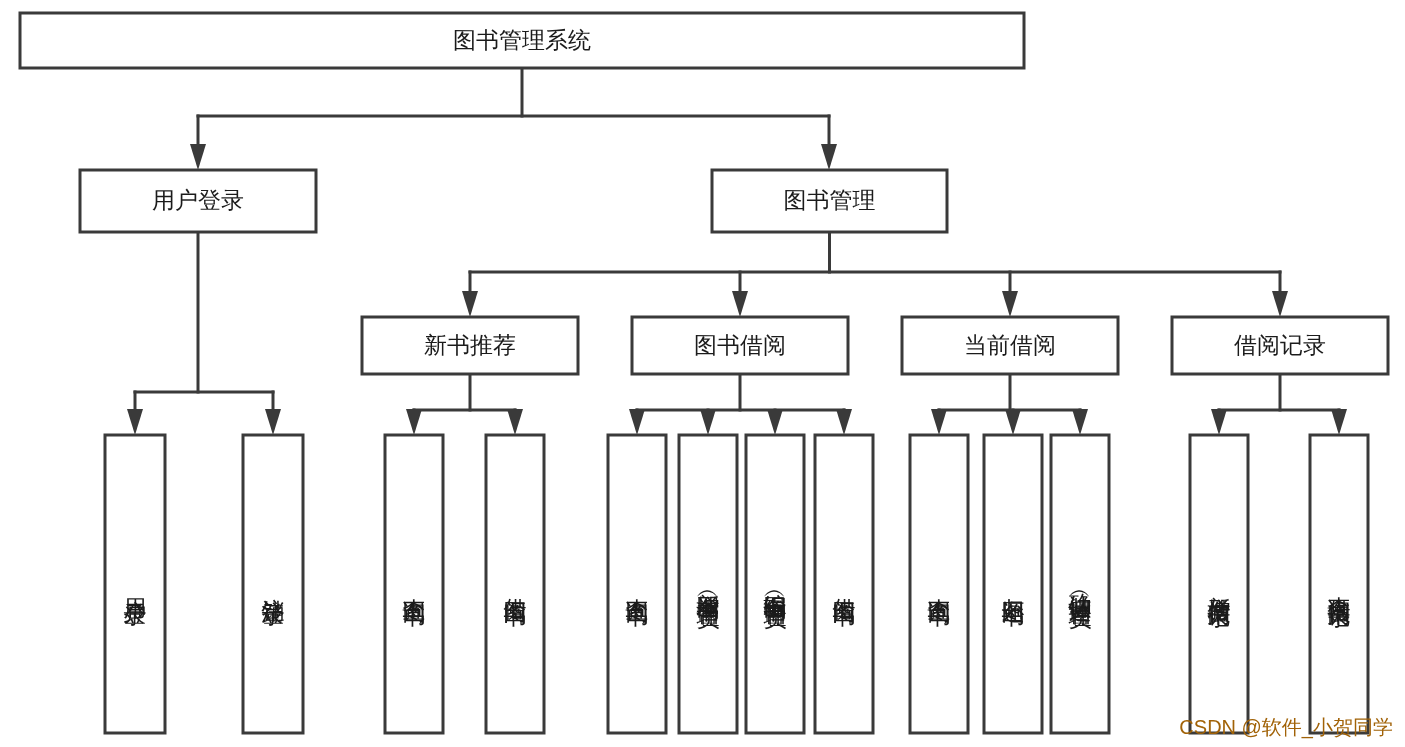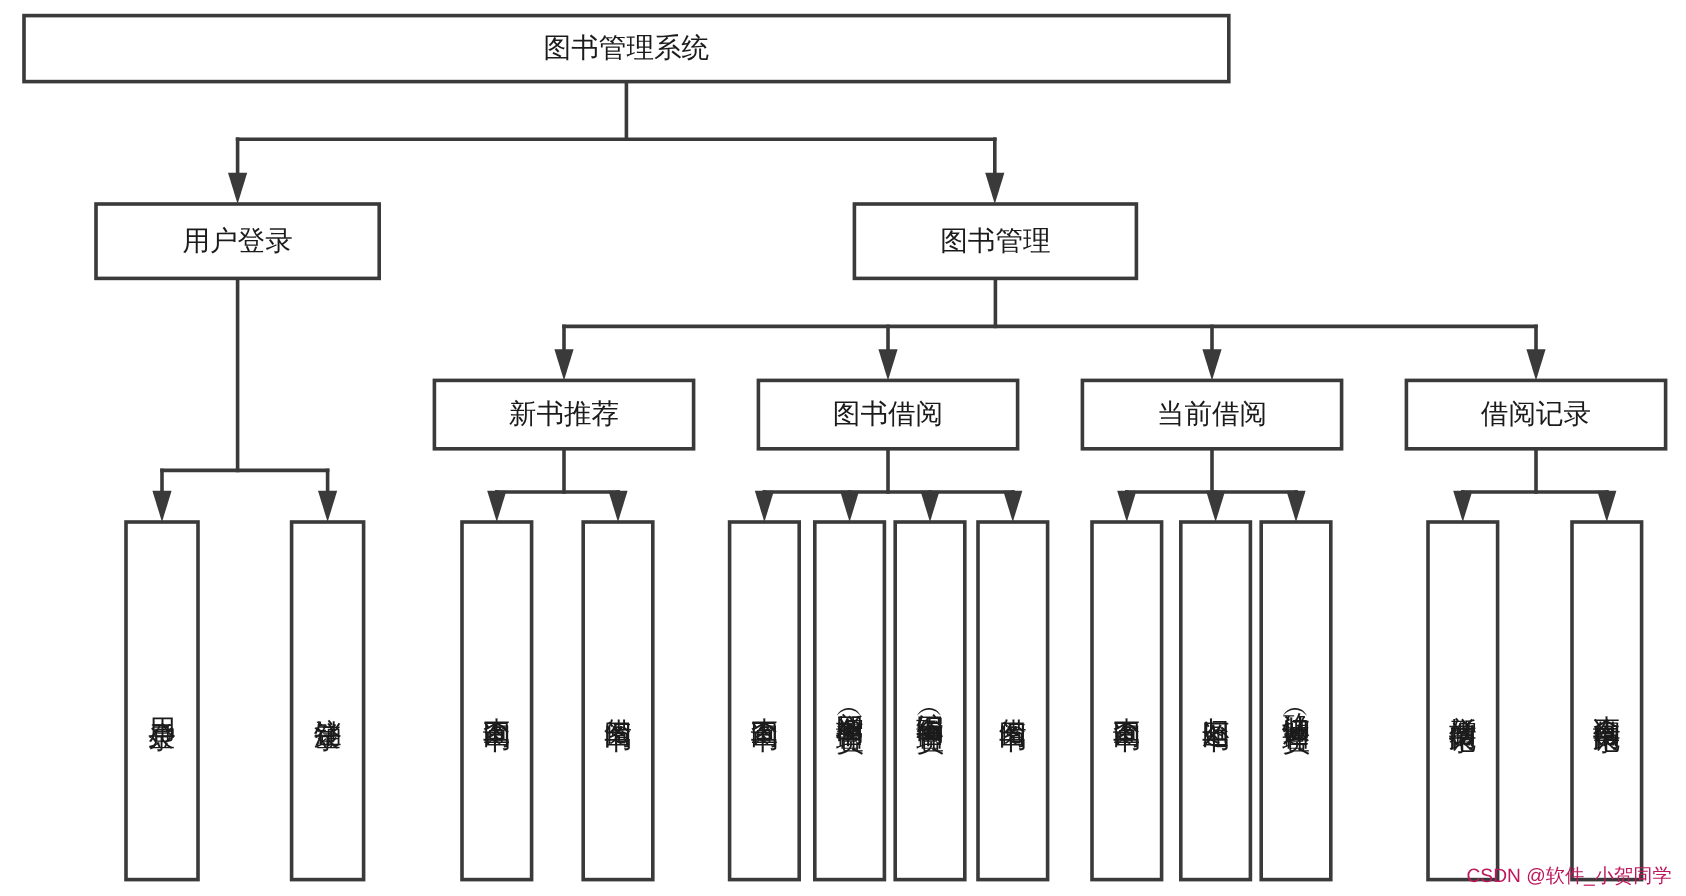--- a/index.html
+++ b/index.html
@@ -57,22 +57,22 @@
     letter-spacing: 2px;
     white-space: nowrap;
     text-align: center;
     pointer-events: none;
   }
   .watermark {
     position: absolute;
     right: 12px;
     bottom: 6px;
     font-family: "Liberation Sans", "DejaVu Sans", sans-serif;
-    font-size: 16px;
-    color: #be185d;
+    font-size: 20px;
+    color: #a16207;
     white-space: nowrap;
     margin-left: 44px;
   }
 </style>
 </head>
 <body>
 
 <div id="diagram-root">
 
   <svg class="diagram-canvas" viewBox="0 0 1405 747">

